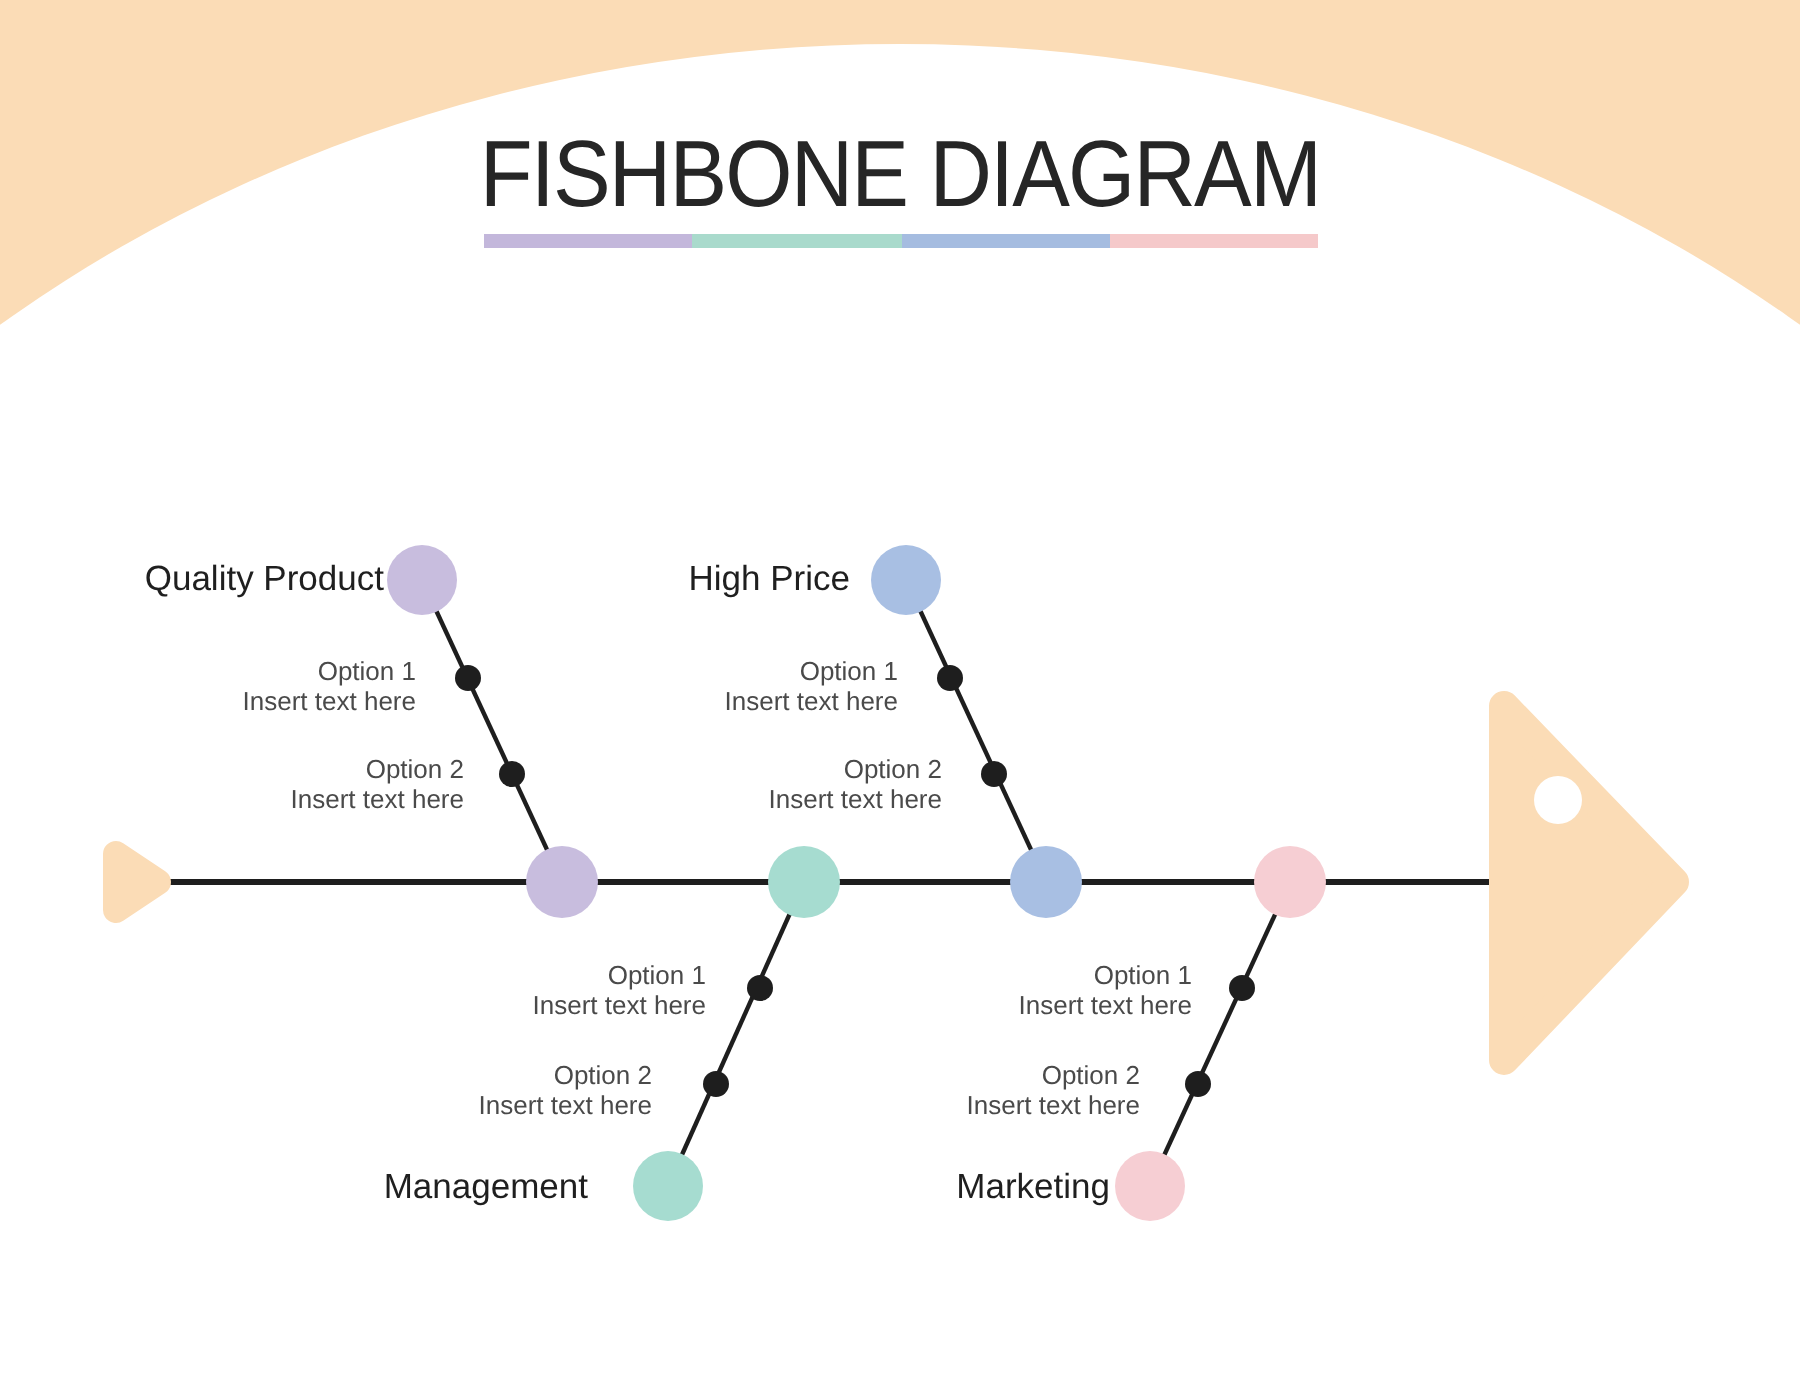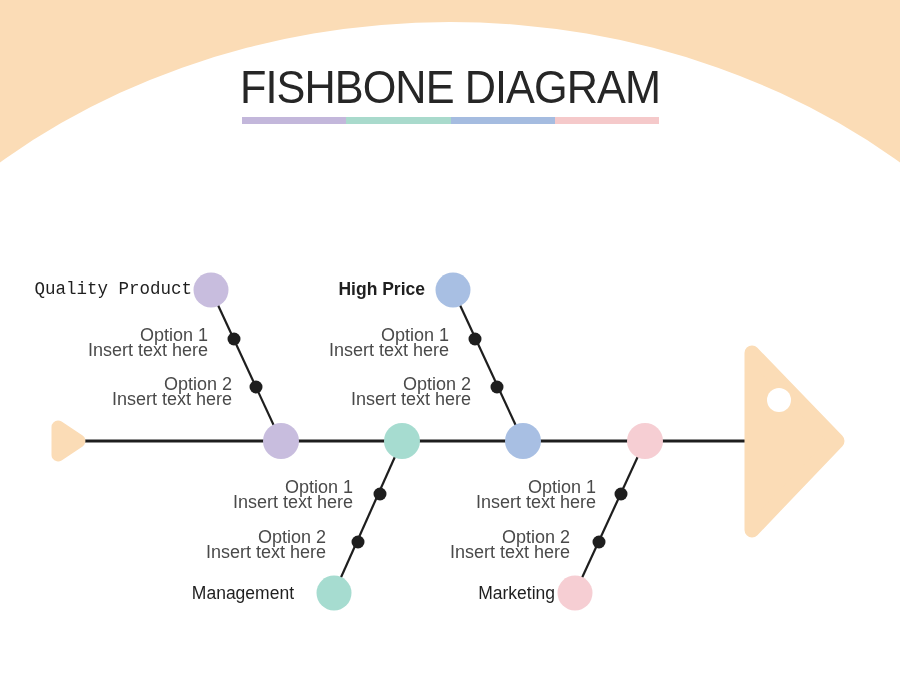--- a/index.html
+++ b/index.html
@@ -28,21 +28,21 @@
 
   
   .diagram { position:absolute; left:0; top:0; }
 
   
   .category-label {
     position:absolute; font-size:17.5px; font-weight:500; color:#1f1f1f;
     white-space:nowrap; line-height:21px;
   }
   .option-block {
-    position:absolute; text-align:right; font-size:18px; line-height:15px;
+    position:absolute; text-align:right; font-size:13px; line-height:15px;
     color:#4a4a4a; white-space:nowrap;
   }
 </style>
 </head>
 <body>
 
 <div class="canvas">
 
   <div class="band" style="background: rgb(251, 220, 182);">
     <div class="band-arc"></div>
@@ -84,33 +84,33 @@
     <circle cx="523" cy="441" r="18" fill="#A8BFE3"></circle>
     <circle cx="645" cy="441" r="18" fill="#F6CED3"></circle>
 
     <circle cx="211" cy="290" r="17.5" fill="#C8BDDE"></circle>
     <circle cx="453" cy="290" r="17.5" fill="#A8BFE3"></circle>
     <circle cx="334" cy="593" r="17.5" fill="#A6DCD0"></circle>
     <circle cx="575" cy="593" r="17.5" fill="#F6CED3"></circle>
   </svg>
 
   <div>
-    <div class="category-label" style="right:708px; top:279px;font-family:Liberation Mono, monospace;">Quality Product</div>
+    <div class="category-label" style="right:708px; top:279px;">Quality Product</div>
     <div class="option-block" style="right:692px; top:328px;">
       <div>Option 1</div>
       <div>Insert text here</div>
     </div>
     <div class="option-block" style="right:668px; top:377px;">
       <div>Option 2</div>
       <div>Insert text here</div>
     </div>
   </div>
 
   <div>
-    <div class="category-label" style="right:475px; top:279px;font-weight:bold;">High Price</div>
+    <div class="category-label" style="right:475px; top:279px;">High Price</div>
     <div class="option-block" style="right:451px; top:328px;">
       <div>Option 1</div>
       <div>Insert text here</div>
     </div>
     <div class="option-block" style="right:429px; top:377px;">
       <div>Option 2</div>
       <div>Insert text here</div>
     </div>
   </div>
 

